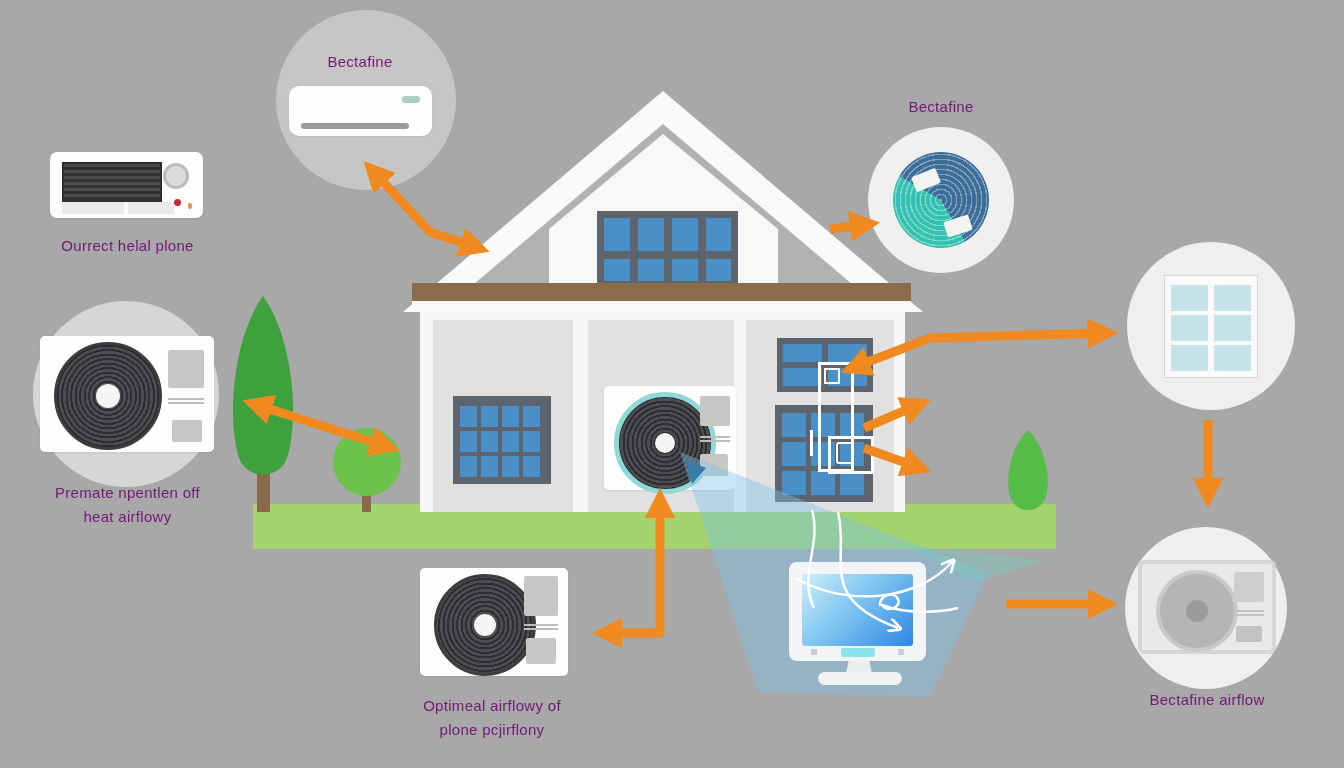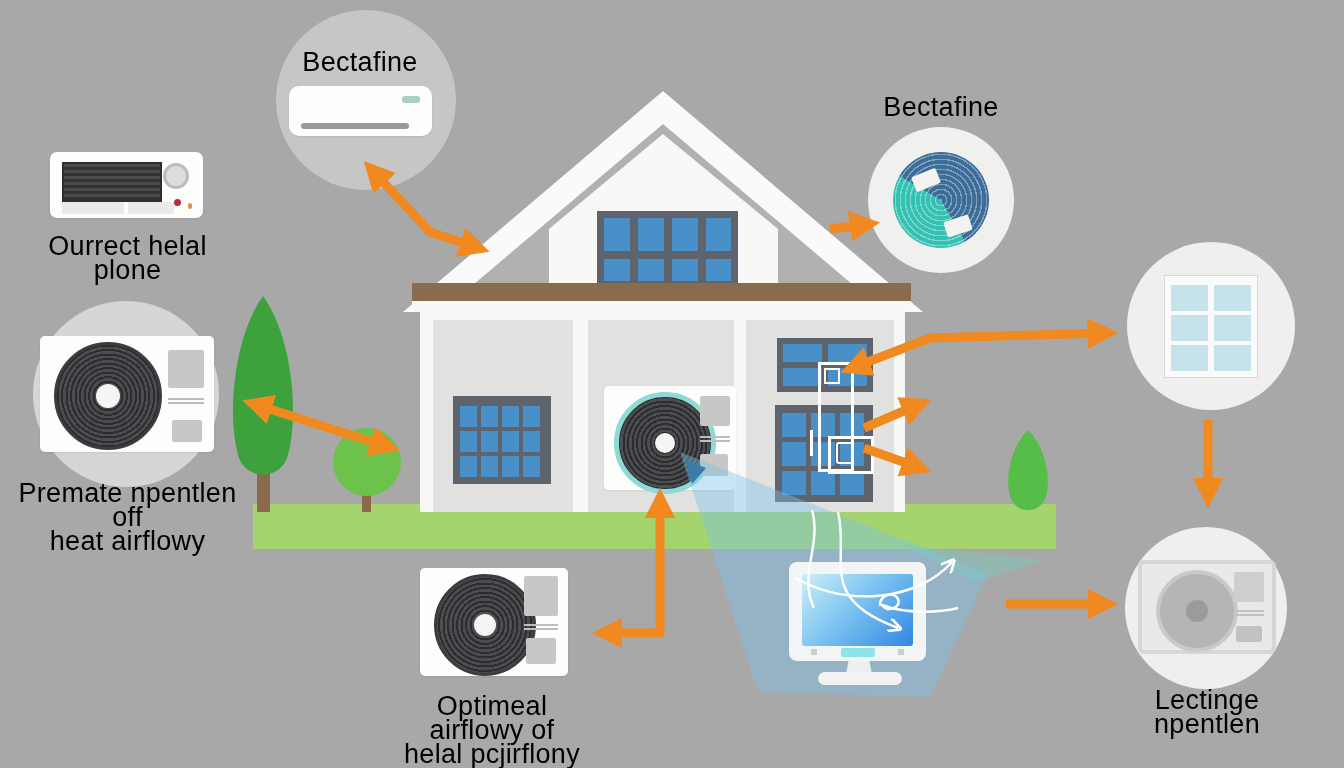--- a/index.html
+++ b/index.html
@@ -6,21 +6,21 @@
   #canvas{
     position:relative;width:1344px;height:768px;overflow:hidden;
     background:#a8a8a8;font-family:"Liberation Sans",sans-serif;
   }
   .abs{position:absolute;}
   svg.layer{position:absolute;left:0;top:0;pointer-events:none;}
   
   .disc{position:absolute;border-radius:50%;}
   
   .lbl{
-    position:absolute;color:#000000;font-size:27px;font-weight:400;
+    position:absolute;color:#701a75;font-size:15px;font-weight:400;
     text-align:center;letter-spacing:.3px;line-height:24px;
   }
   
   .unit{position:absolute;background:#fdfdfc;border-radius:5px;
         box-shadow:0 1px 2px rgba(0,0,0,.08);}
   .fan{
     position:absolute;border-radius:50%;
     background:
       repeating-radial-gradient(circle at 50% 50%, #2b2d2f 0 2px, #4b4d50 2px 4.5px);
   }
@@ -203,17 +203,17 @@
 
   <div class="lbl" style="left:270px;top:50px;width:180px;">Bectafine</div>
   <div class="lbl" style="left:30px;top:234px;width:195px;">Ourrect helal plone</div>
   <div class="lbl" style="left:868px;top:95px;width:146px;">Bectafine</div>
   <div class="lbl" style="left:15px;top:481px;width:225px;">
     <span style="display:block">Premate npentlen off</span>
     <span style="display:block">heat airflowy</span>
   </div>
   <div class="lbl" style="left:392px;top:694px;width:200px;">
     <span style="display:block">Optimeal airflowy of</span>
-    <span style="display:block">helal pcjirflony</span>
-  </div>
-  <div class="lbl" style="left:1122px;top:688px;width:170px;">Lectinge npentlen</div>
+    <span style="display:block">plone pcjirflony</span>
+  </div>
+  <div class="lbl" style="left:1122px;top:688px;width:170px;">Bectafine airflow</div>
 
 </div>
 
 </body></html>

